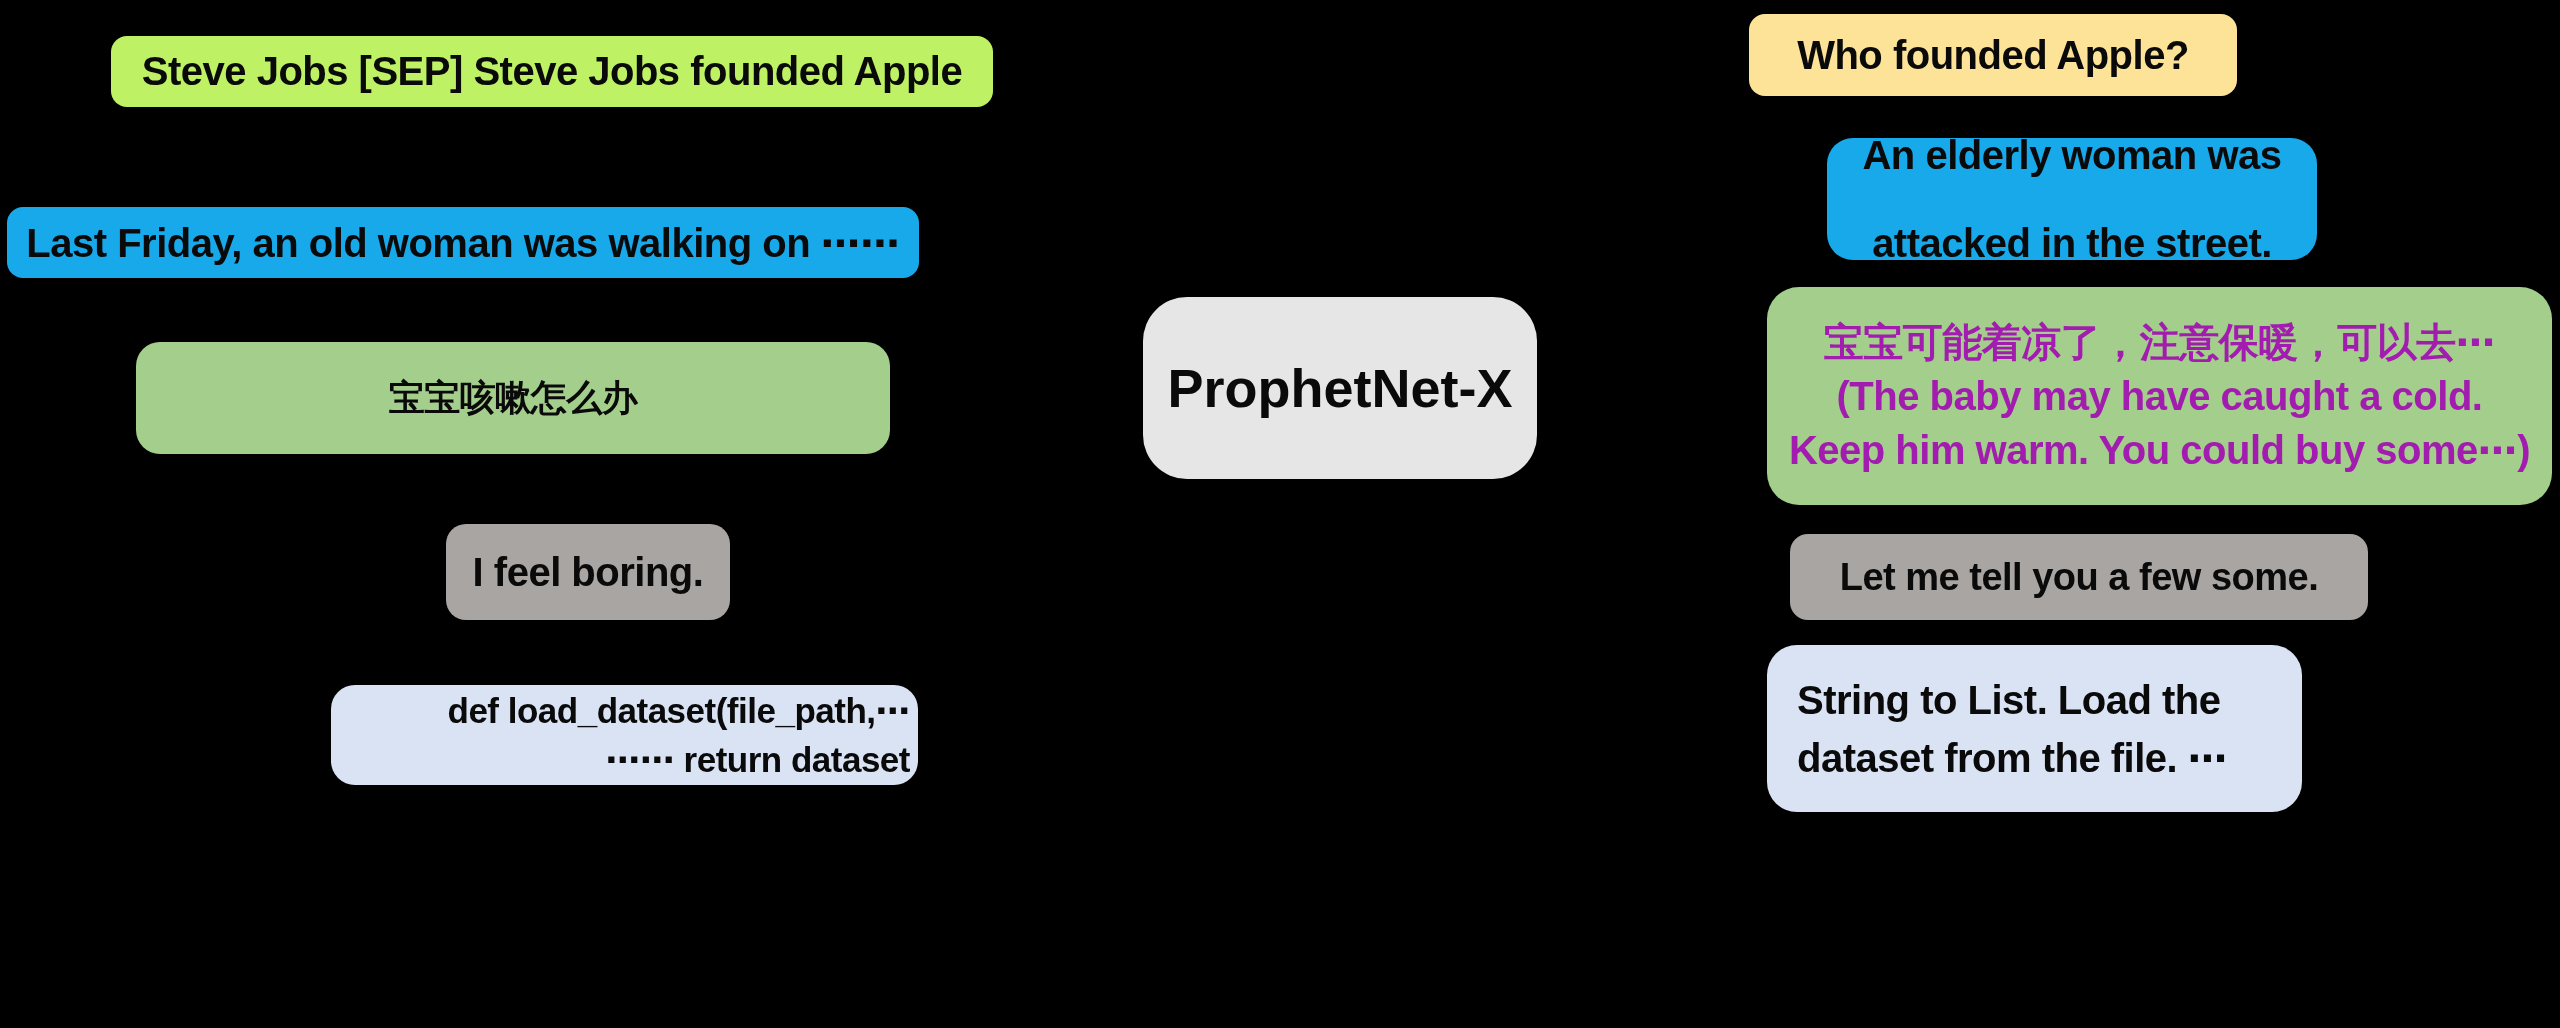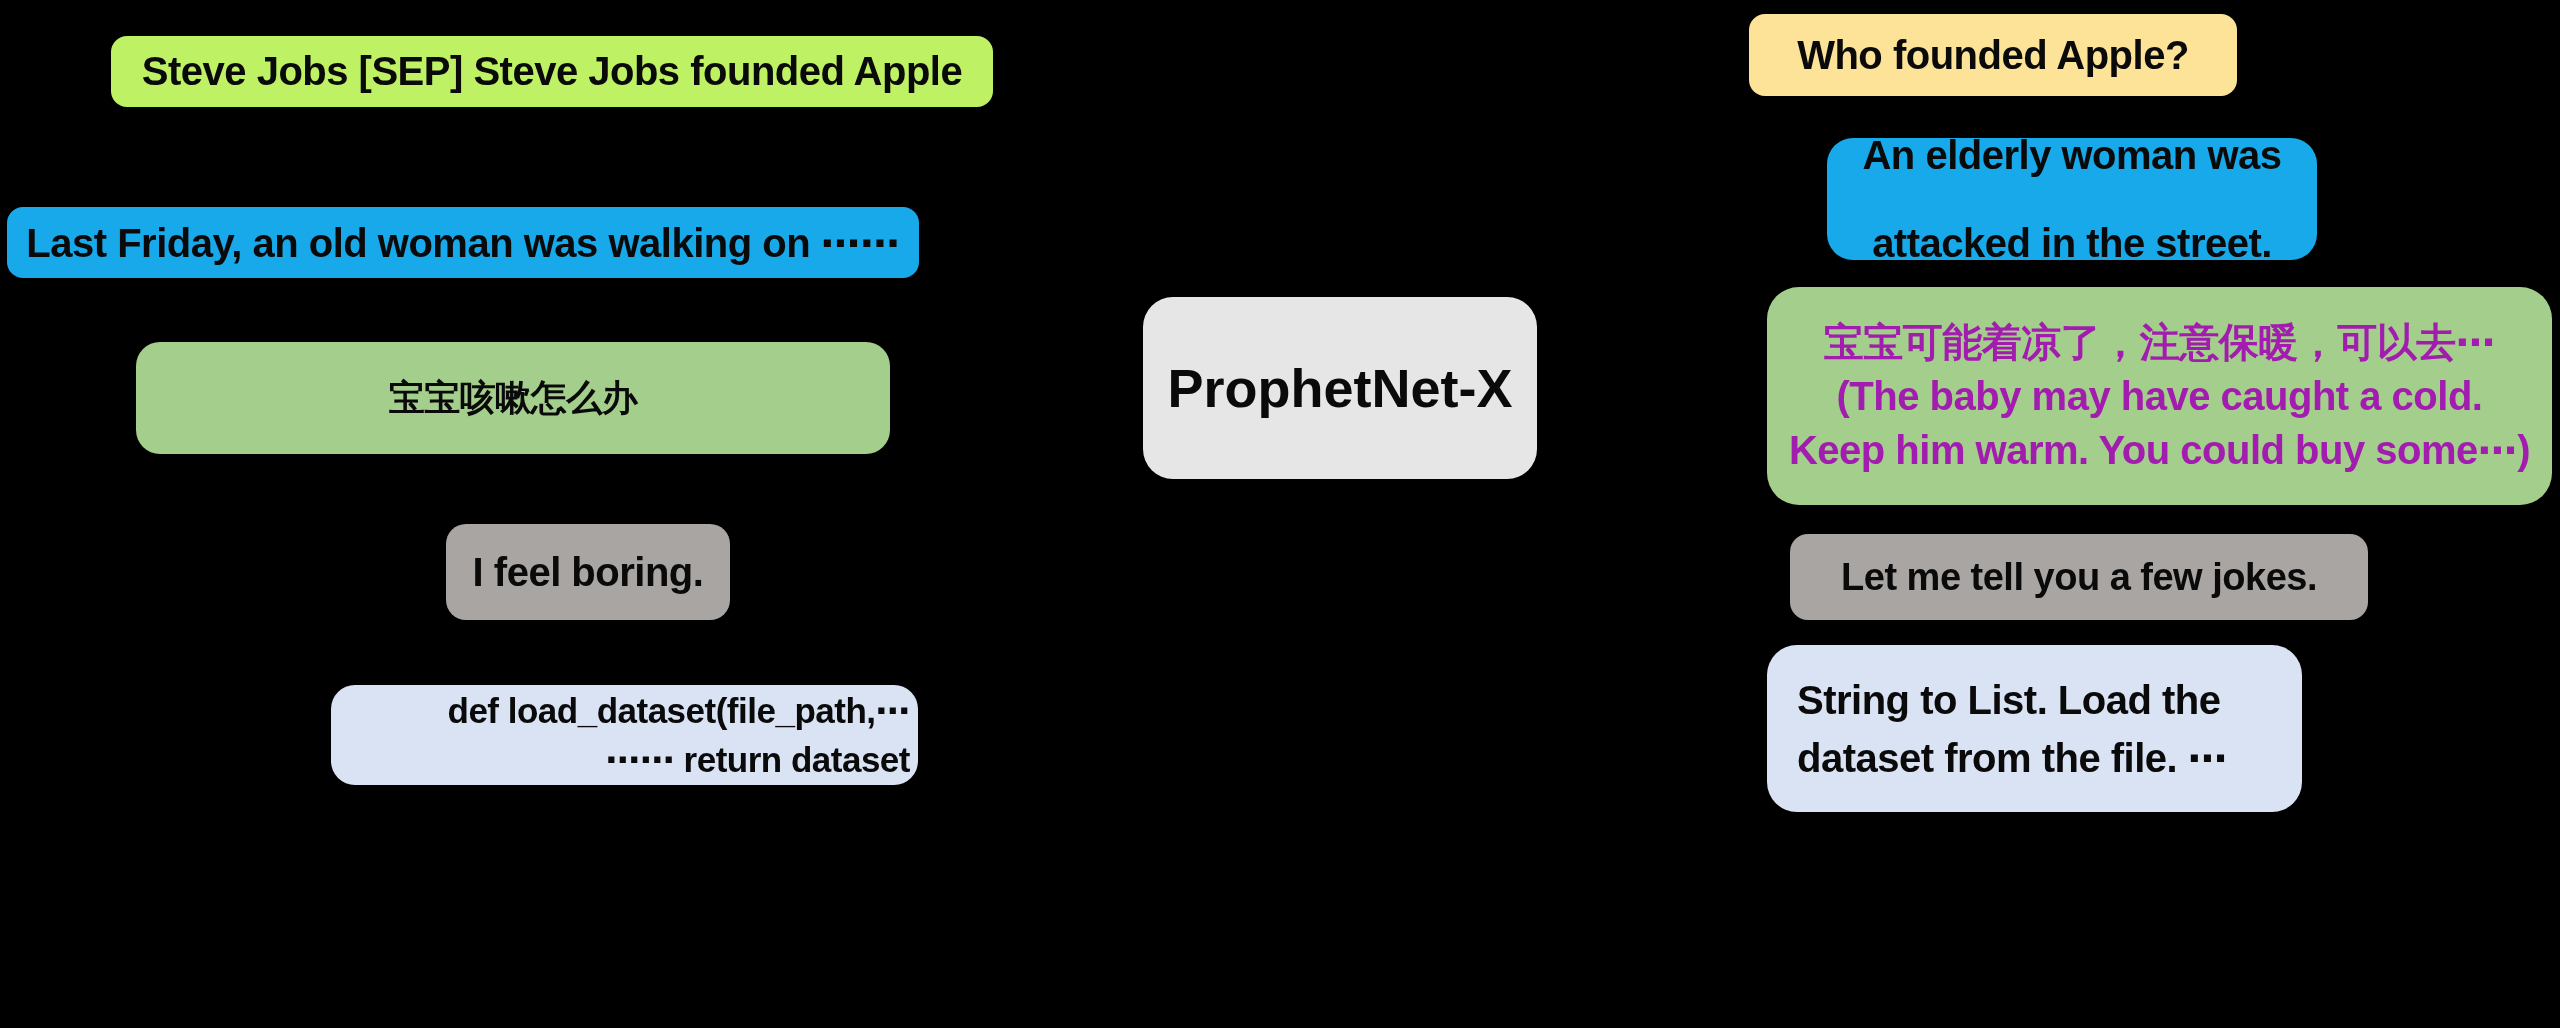--- a/index.html
+++ b/index.html
@@ -67,41 +67,41 @@
 
   <div class="bubble b-left-gray" style="background: rgb(169, 165, 163); color: rgb(10, 10, 10);">
     <span class="line">I feel boring.</span>
   </div>
 
   <div class="bubble b-left-lavender" style="background: rgb(218, 227, 244); color: rgb(10, 10, 10);">
     <span class="line">def load_dataset(file_path,⋯</span>
     <span class="line">⋯⋯ return dataset</span>
   </div>
 
-  <div class="bubble b-center" style="background: rgb(230, 230, 230); color: rgb(10, 10, 10); border-radius: 30px;">
+  <div class="bubble b-center" style="background: rgb(230, 230, 230); color: rgb(10, 10, 10);">
     <span class="line">ProphetNet-X</span>
   </div>
 
   <div class="bubble b-right-yellow" style="background: rgb(252, 227, 152); color: rgb(10, 10, 10);">
     <span class="line">Who founded Apple?</span>
   </div>
 
   <div class="bubble b-right-blue" style="background: rgb(24, 169, 235); color: rgb(10, 10, 10); gap: 32px;">
     <span class="line">An elderly woman was</span>
     <span class="line">attacked in the street.</span>
   </div>
 
   <div class="bubble b-right-green" style="background: rgb(164, 206, 139); color: #a21caf;">
     <span class="line">宝宝可能着凉了，注意保暖，可以去⋯</span>
     <span class="line">(The baby may have caught a cold.</span>
     <span class="line">Keep him warm. You could buy some⋯)</span>
   </div>
 
   <div class="bubble b-right-gray" style="background: rgb(169, 165, 163); color: rgb(10, 10, 10);">
-    <span class="line">Let me tell you a few jokes.</span>
+    <span class="line">Let me tell you a few some.</span>
   </div>
 
   <div class="bubble b-right-lavender" style="background: rgb(218, 227, 244); color: rgb(10, 10, 10);">
     <span class="line">String to List. Load the</span>
     <span class="line">dataset from the file. ⋯</span>
   </div>
 
 </div>
 
 </body></html>

